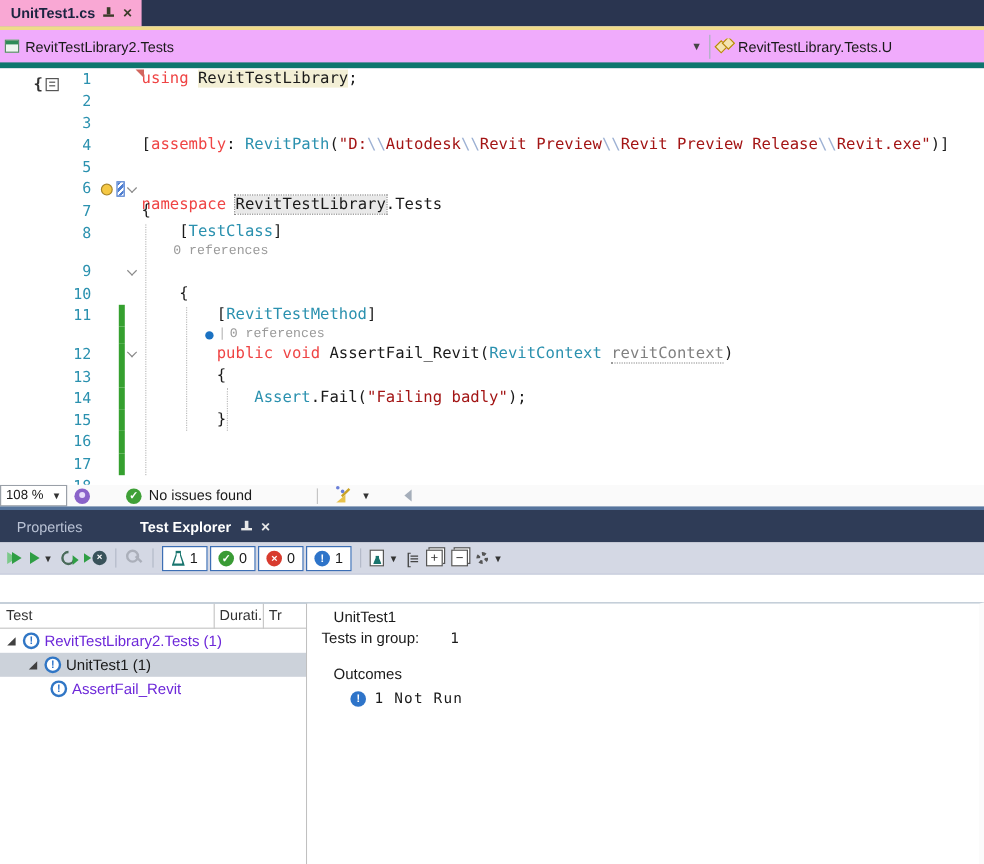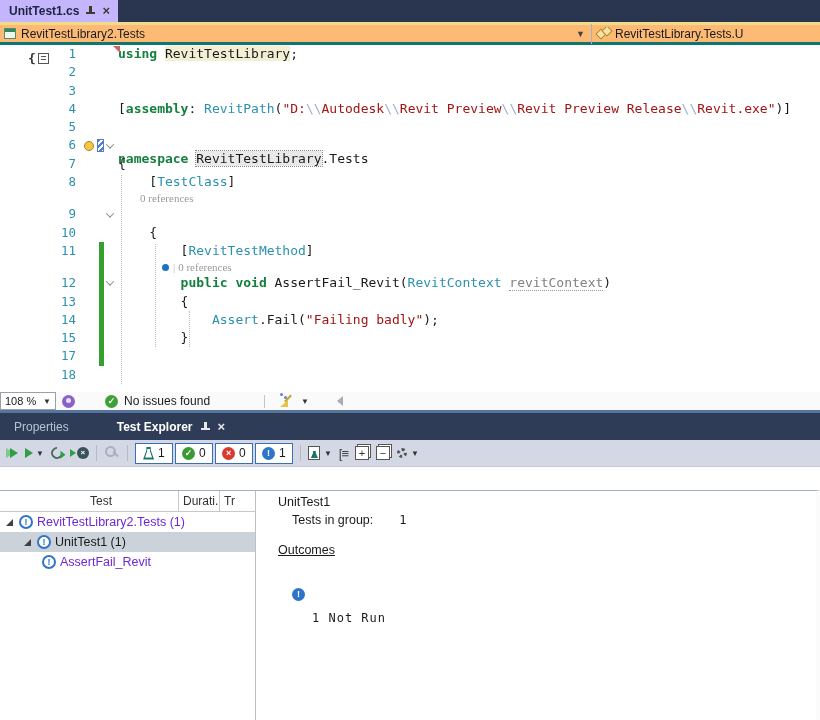--- a/index.html
+++ b/index.html
@@ -2,29 +2,29 @@
 <html><head>
 <meta charset="utf-8">
 <style>
   * { margin:0; padding:0; box-sizing:border-box; }
   html,body { width:820px; height:720px; overflow:hidden; }
   body { font-family:"Liberation Sans", sans-serif; font-size:12px; background:#fff; color:#1a1a1a; }
   .app { width:820px; height:720px; display:flex; flex-direction:column; background:#fff; }
 
   
   .tabbar { height:22px; background:#2a3550; display:flex; flex-shrink:0; }
-  .doc-tab { height:22px; background:#c4b5fd; color:#1b2440; display:flex; align-items:center; padding:0 8px 0 9px; gap:7px; font-weight:bold; font-size:12px; cursor:default; }
+  .doc-tab { height:22px; background:#f9a8d4; color:#1b2440; display:flex; align-items:center; padding:0 8px 0 9px; gap:7px; font-weight:bold; font-size:12px; cursor:default; }
   .pin { display:inline-block; width:9px; height:10px; position:relative; }
   .pin::before { content:''; position:absolute; left:3px; top:0; width:3px; height:6px; background:#3c3c2a; }
   .pin::after  { content:''; position:absolute; left:0px; top:6px; width:9px; height:2px; background:#3c3c2a; }
   .tab-close { font-weight:bold; color:#3c3c2a; font-size:13px; line-height:10px; }
   .gold-strip { height:3px; background:#f0db8a; flex-shrink:0; }
 
   
-  .navbar { height:20px; background:#fdba74; border-bottom:3px solid #0f766e; display:flex; align-items:center; flex-shrink:0; }
+  .navbar { height:32px; background:#f0abfc; border-bottom:5px solid #0f766e; display:flex; align-items:center; flex-shrink:0; }
   .nav-left { flex:1; display:flex; align-items:center; gap:5px; padding-left:4px; min-width:0; }
   .nav-type-icon { width:12px; height:11px; border:1px solid #5a8a6a; background:#eef6ef; position:relative; flex-shrink:0; }
   .nav-type-icon::before { content:''; position:absolute; left:0; top:0; right:0; height:3px; background:#2e8b57; }
   .nav-caret { margin-left:auto; margin-right:6px; color:#444; font-size:9px; }
   .nav-sep { width:1px; height:20px; background:#a8b2be; }
   .nav-right { width:228px; display:flex; align-items:center; gap:5px; padding-left:5px; overflow:hidden; white-space:nowrap; }
   .class-icon { position:relative; width:13px; height:13px; flex-shrink:0; }
   .class-icon::before, .class-icon::after { content:''; position:absolute; width:6px; height:6px; border:1.5px solid #b8860b; transform:rotate(45deg); background:#f4e3b0; }
   .class-icon::before { left:0; top:3px; }
   .class-icon::after { left:6px; top:0px; }
@@ -32,24 +32,24 @@
   
   .editor { height:347px; position:relative; background:#fff; overflow:hidden; flex-shrink:0; font-family:"DejaVu Sans Mono", monospace; font-size:13px; }
   .outline-icon { position:absolute; left:28px; top:6px; display:flex; gap:2px; align-items:center; color:#333; font-weight:bold; font-size:13px; z-index:5; }
   .outline-box { width:11px; height:11px; border:1px solid #555; position:relative; background:#fff; }
   .outline-box::before { content:''; position:absolute; left:2px; top:2px; width:5px; height:1px; background:#555; box-shadow:0 3px 0 #555; }
   .code-row { height:18.3px; line-height:18.3px; display:flex; position:relative; white-space:pre; }
   .code-row .ln { width:76px; text-align:right; color:#2b91af; flex-shrink:0; font-size:12.5px; }
   .code-row .glyph { width:42px; flex-shrink:0; display:flex; align-items:center; justify-content:flex-end; gap:3px; padding-right:5px; }
   .codetext { color:#1a1a1a; }
   .green::before { content:''; position:absolute; left:99px; top:0; bottom:0; width:5px; background:#35a02f; }
-  .lens-row { height:14px; line-height:14px; font-size:11px; color:#9a9a9a; position:relative; display:flex; align-items:center; font-family:Liberation Serif, serif; }
+  .lens-row { height:14px; line-height:14px; font-size:11px; color:#9a9a9a; position:relative; display:flex; align-items:center; font-family:Liberation Mono, monospace; }
   .cl-dot { width:7px; height:7px; border-radius:50%; background:#1b72c2; display:inline-block; margin-right:4px; }
   .cl-sep { color:#b5b5b5; margin-right:3px; }
-  .tk-kw { color:#15803d;font-weight:bold; }
+  .tk-kw { color:#ef4444; }
   .tk-ty { color:#2b91af; }
   .tk-st { color:#a31515; }
   .tk-esc { color:#9cb0d3; }
   .tk-pl { color:#1a1a1a; }
   .tk-hl { background:#f3efd5; }
   .tk-box { background:#e9e9e9; outline:1px dotted #8a8a8a; }
   .tk-param { color:#808080; border-bottom:1px dotted #9a9a9a; }
   .chev { width:6px; height:6px; border-right:1.5px solid #8a8a8a; border-bottom:1.5px solid #8a8a8a; transform:rotate(45deg) translate(-1px,-1px); }
   .bulb { width:10px; height:10px; background:#f5c844; border:1px solid #a8862a; border-radius:50%; }
   .track { width:7px; height:13px; border:1px solid #4f7ed0; background:repeating-linear-gradient(135deg,#4f7ed0 0 2px,#fff 2px 4px); }
@@ -108,39 +108,39 @@
   .groupby-icon { color:#444; font-size:13px; letter-spacing:-1px; }
   .sq-btn { width:14px; height:14px; border:1px solid #555; background:#fff; text-align:center; line-height:12px; font-size:11px; color:#333; box-shadow:2px -2px 0 -1px #fff, 2px -2px 0 0 #555; }
   .gear-icon { width:10px; height:10px; border:3px dotted #555; border-radius:50%; }
 
   .te-gap { height:23px; background:#fff; flex-shrink:0; }
 
   
   .te-content { flex:1; display:flex; border-top:1px solid #9fb0c0; background:#fff; border-right:4px solid #fbfbfb; }
   .te-list { width:255px; flex-shrink:0; }
   .list-header { height:21px; display:flex; align-items:center; border-bottom:1px solid #c8c8c8; color:#333; }
-  .list-header .col-test { width:178px; padding-left:24px;text-align:center; }
+  .list-header .col-test { width:178px; padding-left:5px; }
   .list-header .colsep { width:1px; height:21px; background:#c8c8c8; }
   .list-header .col-dur { width:40px; padding-left:4px; overflow:hidden; white-space:nowrap; }
   .list-header .col-tr { flex:1; padding-left:4px; overflow:hidden; white-space:nowrap; }
   .tree-row { height:20px; display:flex; align-items:center; gap:4px; font-size:12.5px; }
   .tree-row.selected { background:#ccd2da; }
   .expander { width:0; height:0; border-bottom:7px solid #404040; border-left:7px solid transparent; margin-right:2px; flex-shrink:0; }
   .notrun-outline { width:14px; height:14px; border-radius:50%; border:2px solid #3076c5; background:#fff; color:#2e74c9; font-size:9px; font-weight:bold; text-align:center; line-height:10px; flex-shrink:0; }
   .tree-label { white-space:nowrap; overflow:hidden; }
   .tree-label.muted { color:#6d28d9; }
   .te-splitter { width:1px; background:#c0c0c0; }
   .te-summary { flex:1; padding:4px 0 0 12px; background:#fff; }
   .sum-title { font-weight:bold; margin-bottom:6px; font-size:12.5px; }
   .sum-group { margin-left:10px; margin-bottom:4px; font-size:12.5px; }
-  .sum-tests { margin-left:24px; margin-bottom:16px; font-size:12.5px; display:flex; gap:26px; }
+  .sum-tests { margin-bottom:16px; font-size:12.5px; display:flex; gap:26px; }
   .sum-tests .val { font-family:"DejaVu Sans Mono", monospace; font-size:12px; }
-  .sum-outcomes { margin-left:10px; margin-bottom:6px; font-size:12.5px;text-decoration:underline; }
+  .sum-outcomes { margin-left:10px; margin-bottom:6px; font-size:12.5px; }
   .sum-outcome-row { margin-left:24px; display:flex; align-items:center; gap:7px; }
-  .sum-outcome-row .oval { font-family:"DejaVu Sans Mono", monospace; font-size:12px; letter-spacing:1px;margin-top:48px; }
+  .sum-outcome-row .oval { font-family:"DejaVu Sans Mono", monospace; font-size:12px; letter-spacing:1px; }
 </style>
 </head>
 <body>
 
 <div class="app">
 
   <div class="tabbar">
     <div class="doc-tab">
       <span>UnitTest1.cs</span>
       <span class="pin"></span>
@@ -184,20 +184,21 @@
         <div class="code-row green"><span class="ln">11</span><span class="glyph"></span><span class="codetext" style="margin-left: 8ch;"><span class="tk-pl">[</span><span class="tk-ty">RevitTestMethod</span><span class="tk-pl">]</span></span></div>
         <div class="lens-row green" style="padding-left: calc(8ch + 118px);">
           <span class="cl-dot"></span>
           <span class="cl-sep">| </span>
           <span>0 references</span>
         </div>
         <div class="code-row green"><span class="ln">12</span><span class="glyph"><span class="chev"></span></span><span class="codetext" style="margin-left: 8ch;"><span class="tk-kw">public</span><span class="tk-pl"> </span><span class="tk-kw">void</span><span class="tk-pl"> </span><span class="tk-pl">AssertFail_Revit(</span><span class="tk-ty">RevitContext</span><span class="tk-pl"> </span><span class="tk-param">revitContext</span><span class="tk-pl">)</span></span></div>
         <div class="code-row green"><span class="ln">13</span><span class="glyph"></span><span class="codetext" style="margin-left: 8ch;"><span class="tk-pl">{</span></span></div>
         <div class="code-row green"><span class="ln">14</span><span class="glyph"></span><span class="codetext" style="margin-left: 12ch;"><span class="tk-ty">Assert</span><span class="tk-pl">.Fail(</span><span class="tk-st">"Failing badly"</span><span class="tk-pl">);</span></span></div>
         <div class="code-row green"><span class="ln">15</span><span class="glyph"></span><span class="codetext" style="margin-left: 8ch;"><span class="tk-pl">}</span></span></div>
+        <div class="code-row green"><span class="ln">16</span><span class="glyph"></span><span class="codetext" style="margin-left: 0ch;"></span></div>
         <div class="code-row green"><span class="ln">17</span><span class="glyph"></span><span class="codetext" style="margin-left: 0ch;"></span></div>
         <div class="code-row"><span class="ln">18</span><span class="glyph"></span><span class="codetext" style="margin-left: 0ch;"></span></div>
       </div>
     <div class="guide" style="left:121px; top:130px; height:209px;"></div>
     <div class="guide" style="left:155px; top:199px; height:103px;"></div>
     <div class="guide" style="left:189px; top:266px; height:36px;"></div>
   </div>
 
   <div class="ed-status">
     <div class="zoom-box">

